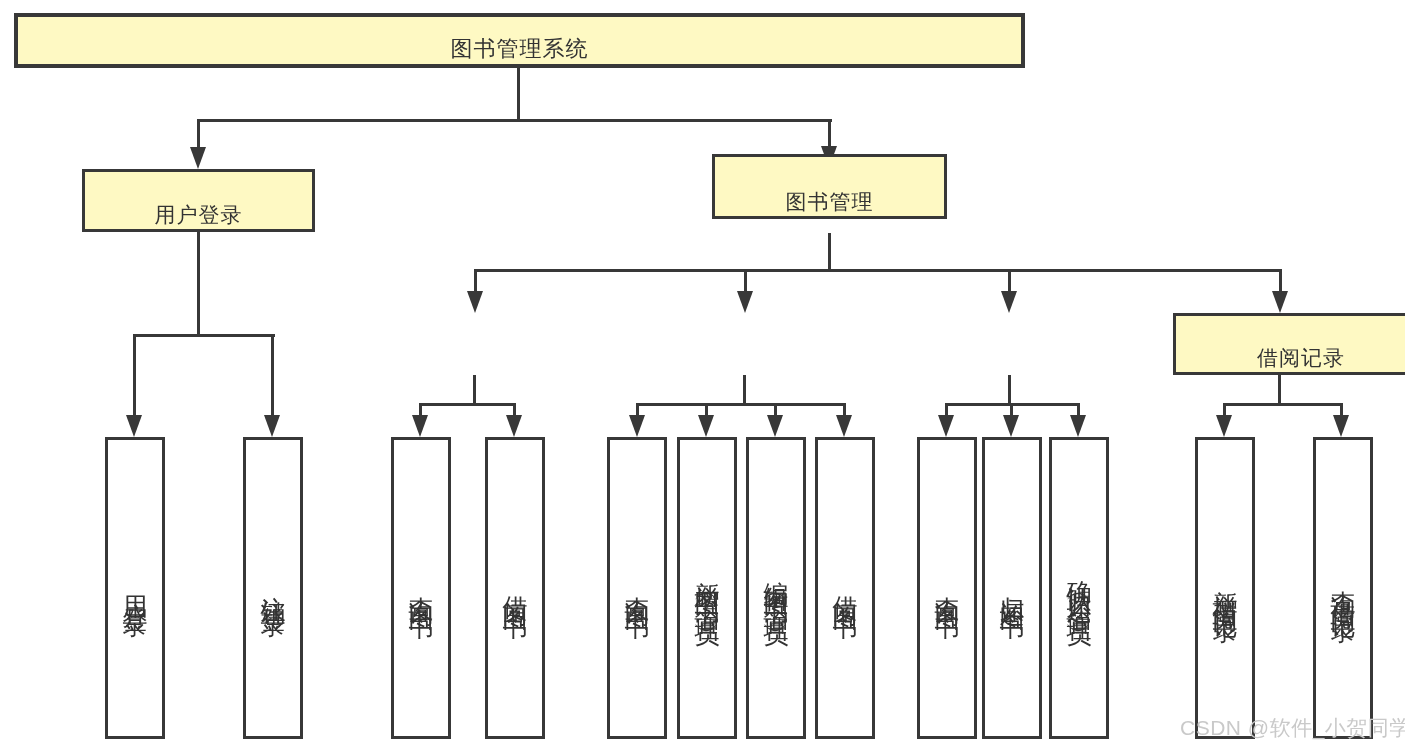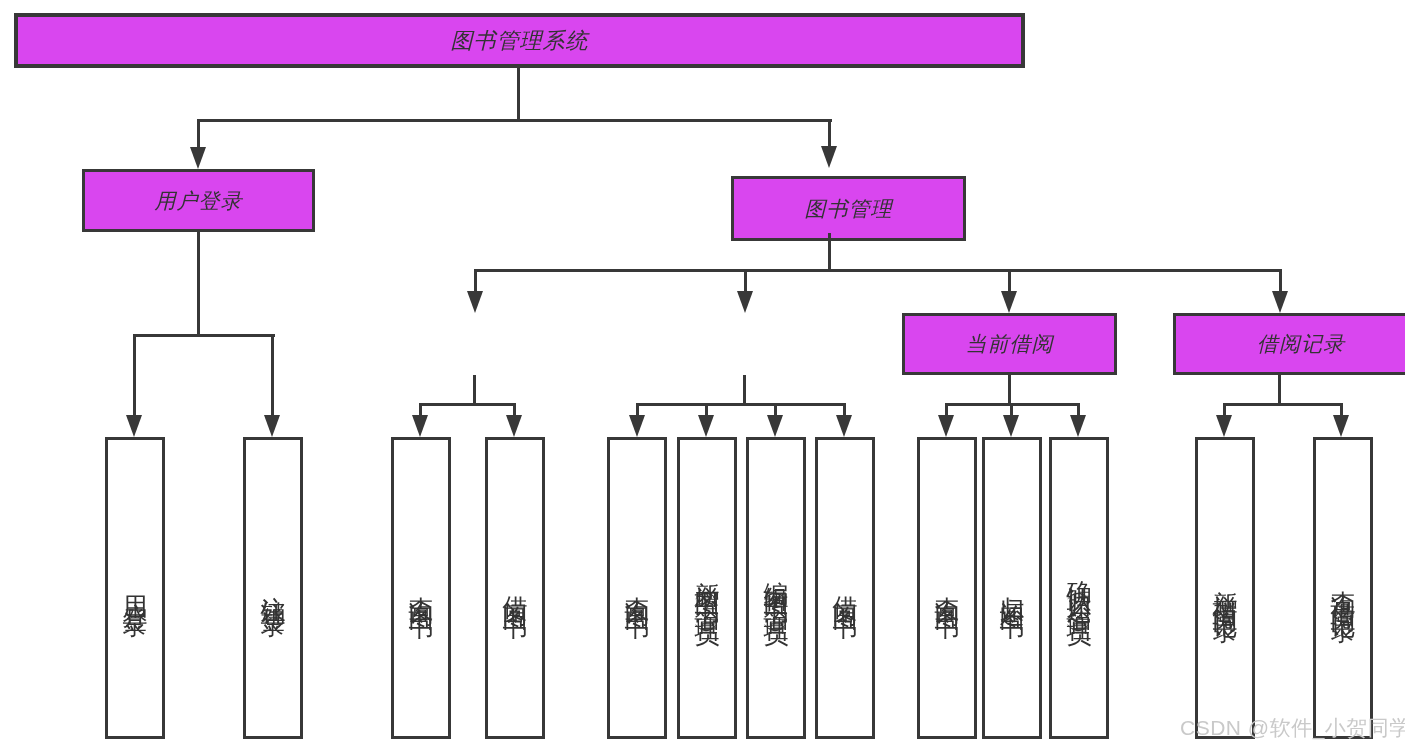--- a/index.html
+++ b/index.html
@@ -12,25 +12,24 @@
     width:1405px;height:747px;
     background:#ffffff;
     font-family:"Liberation Sans", sans-serif;
     color:var(--text);
     overflow:hidden;
   }
   .hbox{
     position:absolute;
     box-sizing:border-box;
     border:3px solid var(--line);
-    background:#d946ef;
-    display:flex;align-items:center;justify-content:center;
+    background:#fef9c3;
+    display:flex;align-items:flex-end;justify-content:center;
     font-size:21px;
     letter-spacing:1px;
-    font-style:italic;
   }
   .rootbox{border-width:4px;font-size:22px;}
   .leaf{
     position:absolute;
     box-sizing:border-box;
     top:437px;width:60px;height:302px;
     border:3px solid var(--line);
     background:#ffffff;
     display:flex;align-items:center;justify-content:center;
   }
@@ -72,21 +71,21 @@
   <div class="vline" style="left:517px;top:68px;height:53px;"></div>
   <div class="hline" style="left:197px;top:119px;width:635px;"></div>
   <div class="vline" style="left:197px;top:119px;height:31px;"></div>
   <div class="arr" style="left:190px;top:147px;"></div>
   <div class="vline" style="left:828px;top:119px;height:31px;"></div>
   <div class="arr" style="left:821px;top:146px;"></div>
 
   <div class="hbox" style="left:82px;top:169px;width:233px;height:63px;">
     <span>用户登录</span>
   </div>
-  <div class="hbox" style="left:712px;top:176px;width:235px;height:65px;margin-left:19px;">
+  <div class="hbox" style="left:712px;top:154px;width:235px;height:65px;">
     <span>图书管理</span>
   </div>
 
   <div class="vline" style="left:197px;top:232px;height:105px;"></div>
   <div class="hline" style="left:134px;top:334px;width:141px;"></div>
   <div class="vline" style="left:133px;top:334px;height:83px;"></div>
   <div class="arr" style="left:126px;top:415px;"></div>
   <div class="vline" style="left:271px;top:334px;height:83px;"></div>
   <div class="arr" style="left:264px;top:415px;"></div>
 
@@ -94,23 +93,20 @@
   <div class="hline" style="left:474px;top:269px;width:807px;"></div>
   <div class="vline" style="left:474px;top:269px;height:24px;"></div>
   <div class="arr" style="left:467px;top:291px;"></div>
   <div class="vline" style="left:744px;top:269px;height:24px;"></div>
   <div class="arr" style="left:737px;top:291px;"></div>
   <div class="vline" style="left:1008px;top:269px;height:24px;"></div>
   <div class="arr" style="left:1001px;top:291px;"></div>
   <div class="vline" style="left:1279px;top:269px;height:24px;"></div>
   <div class="arr" style="left:1272px;top:291px;"></div>
 
-  <div class="hbox" style="left:902px;top:313px;width:215px;height:62px;">
-    <span>当前借阅</span>
-  </div>
   <div class="hbox" style="left:1173px;top:313px;width:256px;height:62px;">
     <span>借阅记录</span>
   </div>
 
   <div class="vline" style="left:473px;top:375px;height:31px;"></div>
   <div class="hline" style="left:419px;top:403px;width:97px;"></div>
   <div class="vline" style="left:419px;top:403px;height:14px;"></div>
   <div class="arr" style="left:412px;top:415px;"></div>
   <div class="vline" style="left:513px;top:403px;height:14px;"></div>
   <div class="arr" style="left:506px;top:415px;"></div>

